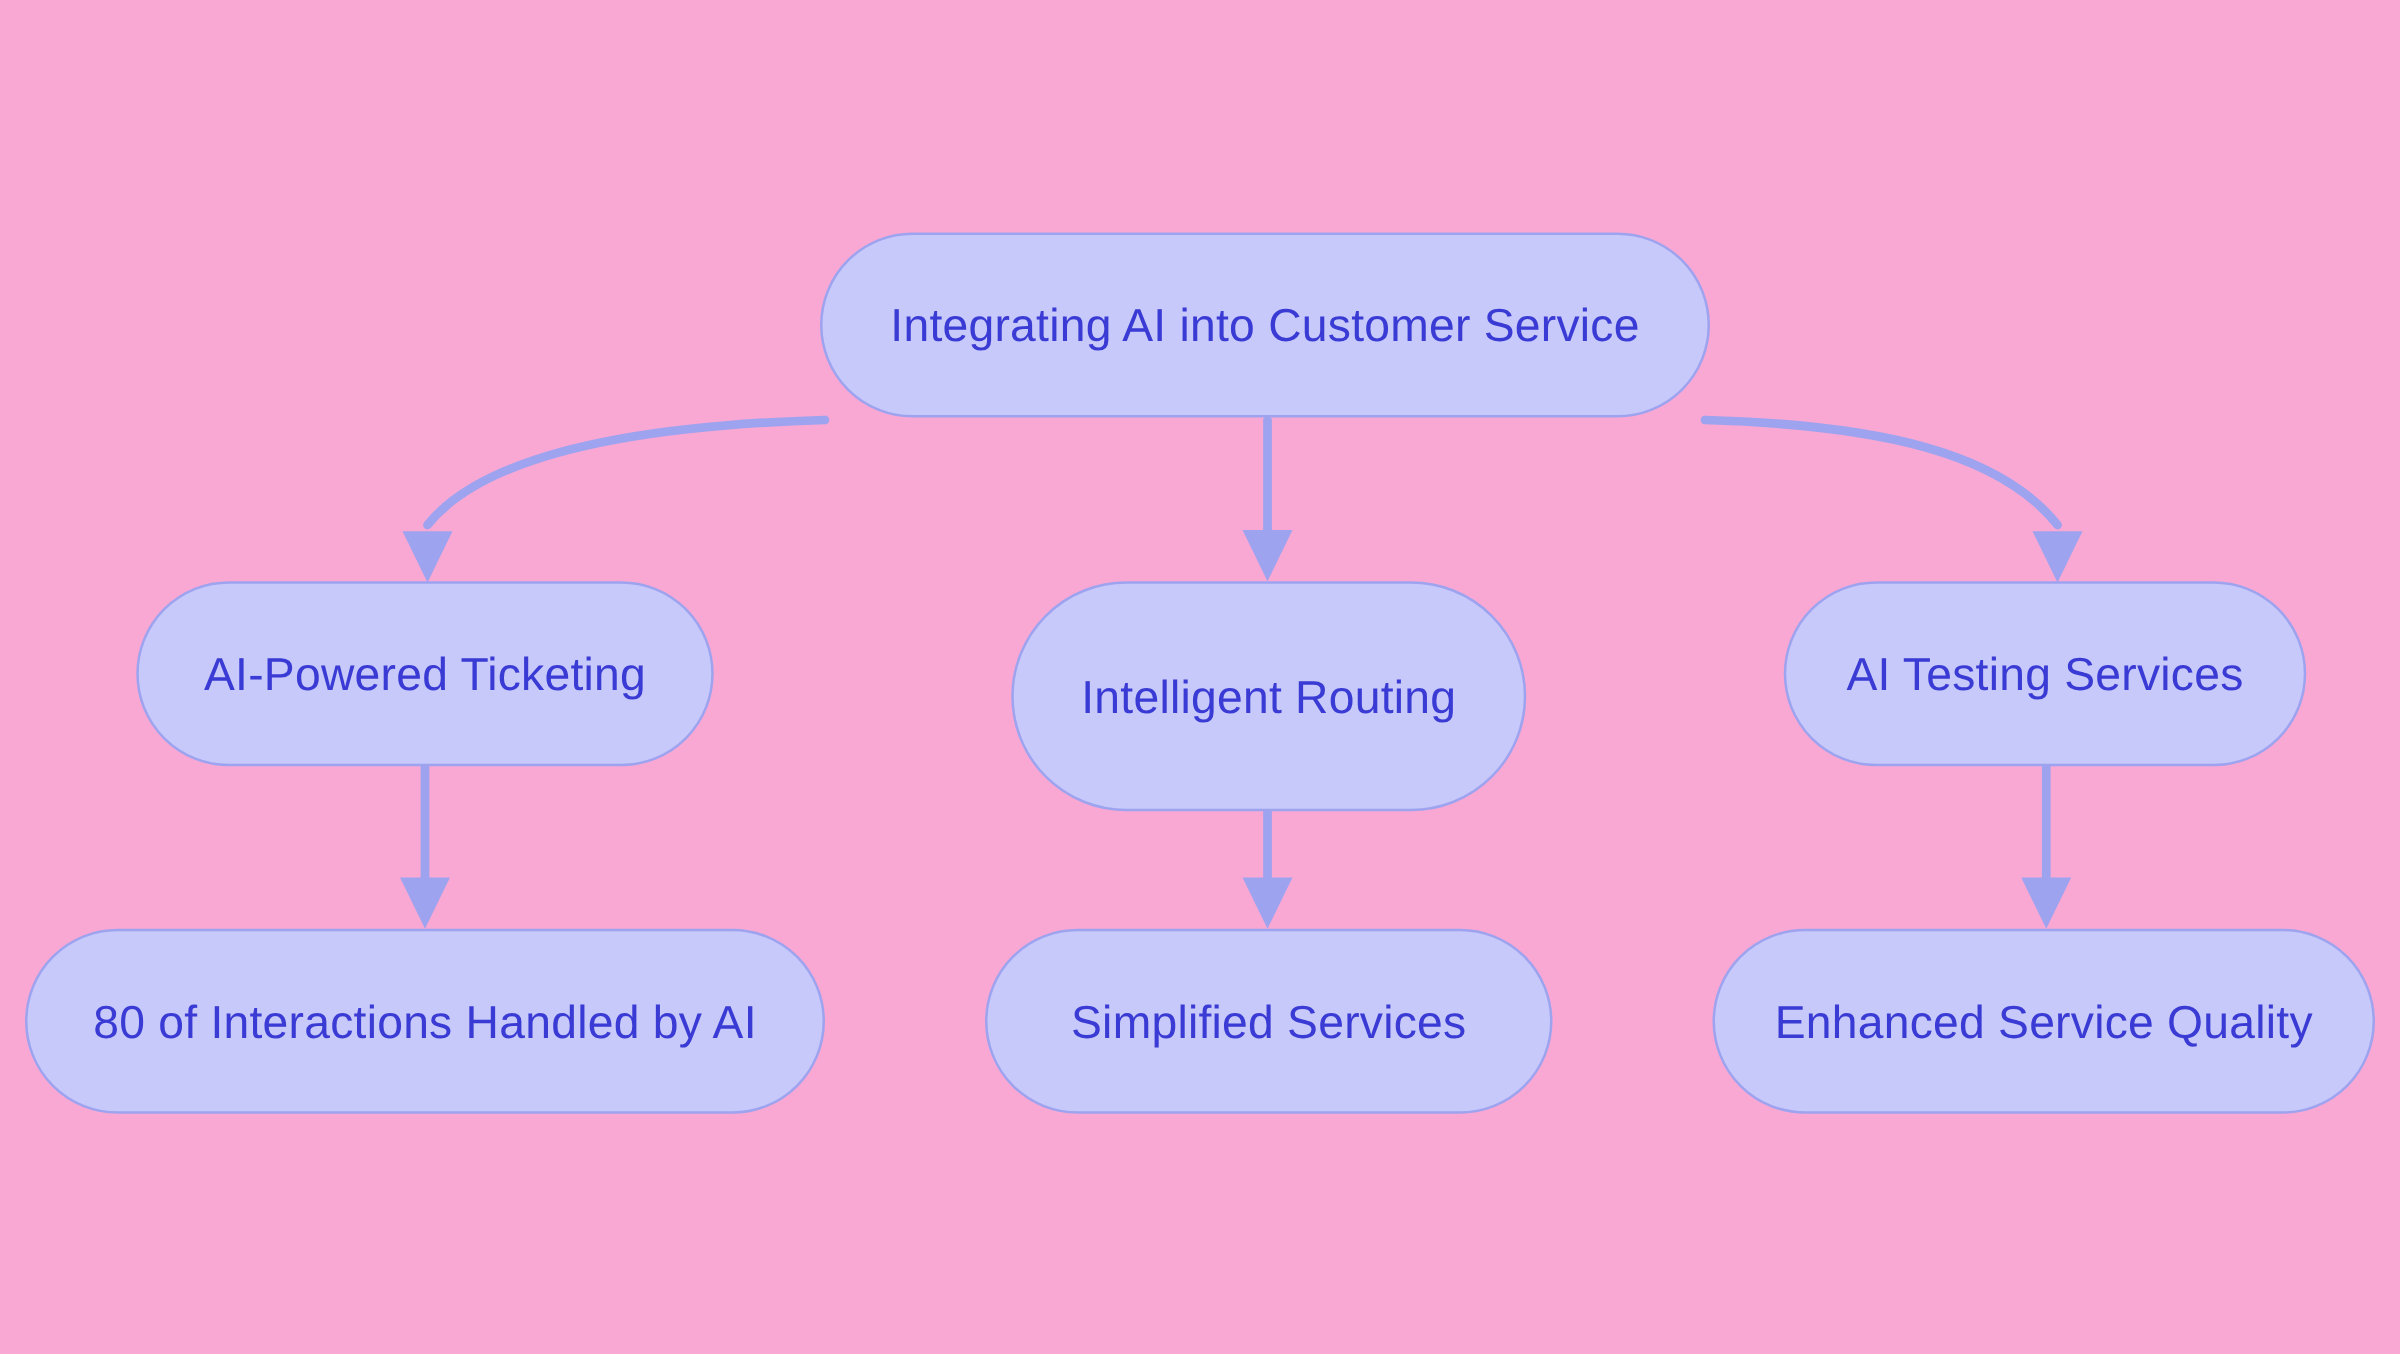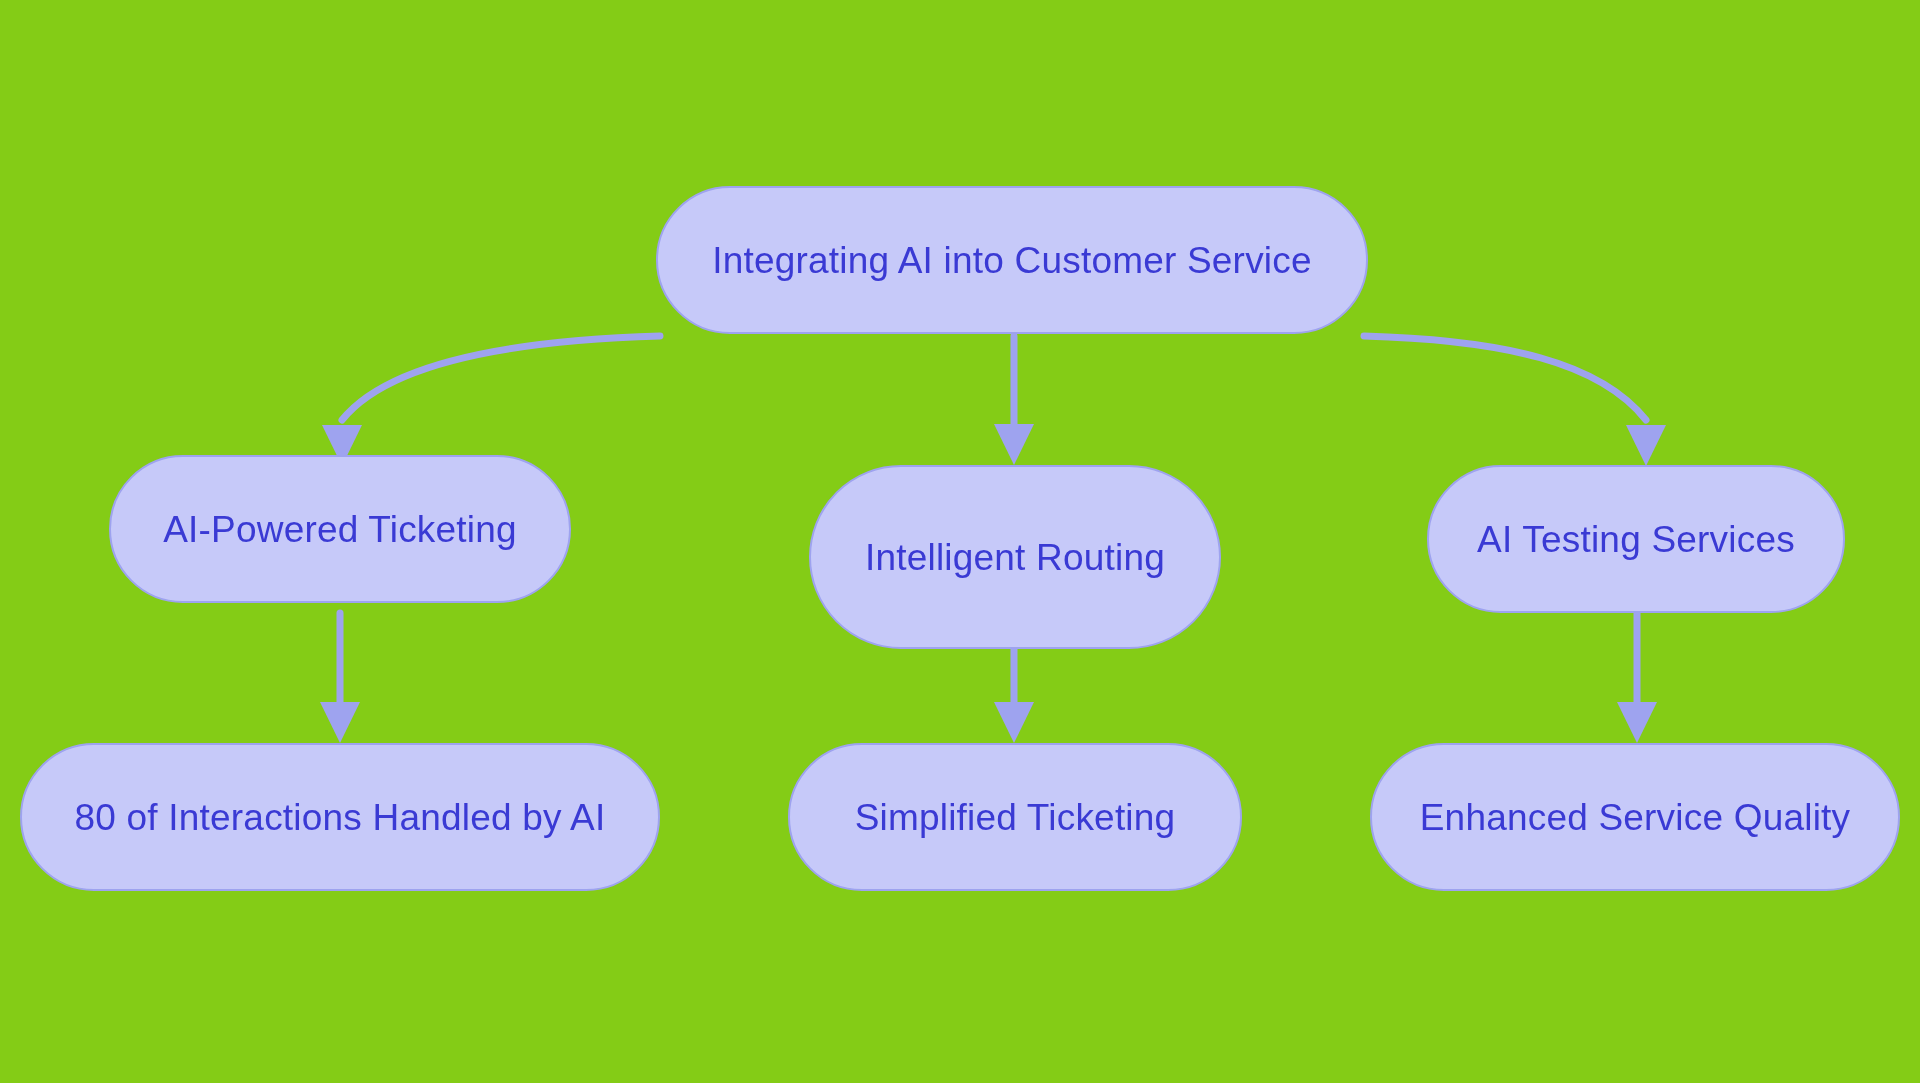--- a/index.html
+++ b/index.html
@@ -11,21 +11,21 @@
   body {
     width: 1920px;
     height: 1083px;
     font-family: "Liberation Sans", sans-serif;
     overflow: hidden;
   }
   #canvas {
     position: relative;
     width: 1920px;
     height: 1083px;
-    background: #84cc16;
+    background: #f9a8d4;
   }
   #edge-layer {
     position: absolute;
     left: 0;
     top: 0;
     width: 1920px;
     height: 1083px;
     pointer-events: none;
   }
   .node {
@@ -84,37 +84,37 @@
     <g>
       <path d="M 1637 613 L 1637 702" fill="none" stroke="#9ea3ef" stroke-width="7" stroke-linecap="round"></path>
       <polygon points="1617,702 1657,702 1637,743" fill="#9ea3ef"></polygon>
     </g>
   </svg>
 
   <div class="node" style="left:656px; top:186px; width:712px; height:148px; font-size:37px;">
     <span class="node-label">Integrating AI into Customer Service</span>
   </div>
 
-  <div class="node" style="left:109px; top:455px; width:462px; height:148px; font-size:37px;">
+  <div class="node" style="left:109px; top:465px; width:462px; height:148px; font-size:37px;">
     <span class="node-label">AI-Powered Ticketing</span>
   </div>
 
   <div class="node" style="left:809px; top:465px; width:412px; height:184px; font-size:37px;">
     <span class="node-label">Intelligent Routing</span>
   </div>
 
   <div class="node" style="left:1427px; top:465px; width:418px; height:148px; font-size:37px;">
     <span class="node-label">AI Testing Services</span>
   </div>
 
   <div class="node" style="left:20px; top:743px; width:640px; height:148px; font-size:37px;">
     <span class="node-label">80 of Interactions Handled by AI</span>
   </div>
 
   <div class="node" style="left:788px; top:743px; width:454px; height:148px; font-size:37px;">
-    <span class="node-label">Simplified Ticketing</span>
+    <span class="node-label">Simplified Services</span>
   </div>
 
   <div class="node" style="left:1370px; top:743px; width:530px; height:148px; font-size:37px;align-items:center;">
     <span class="node-label">Enhanced Service Quality</span>
   </div>
 
 </div>
 
 </body></html>

